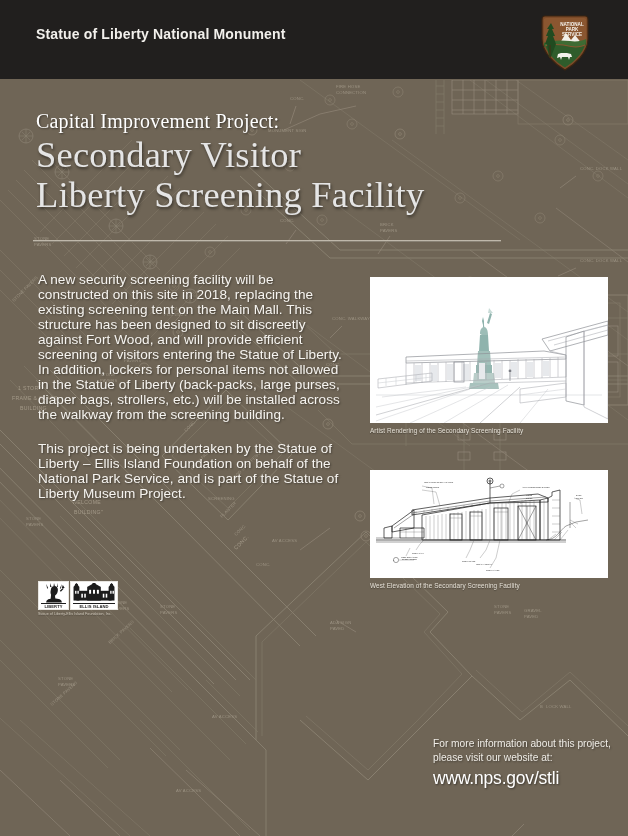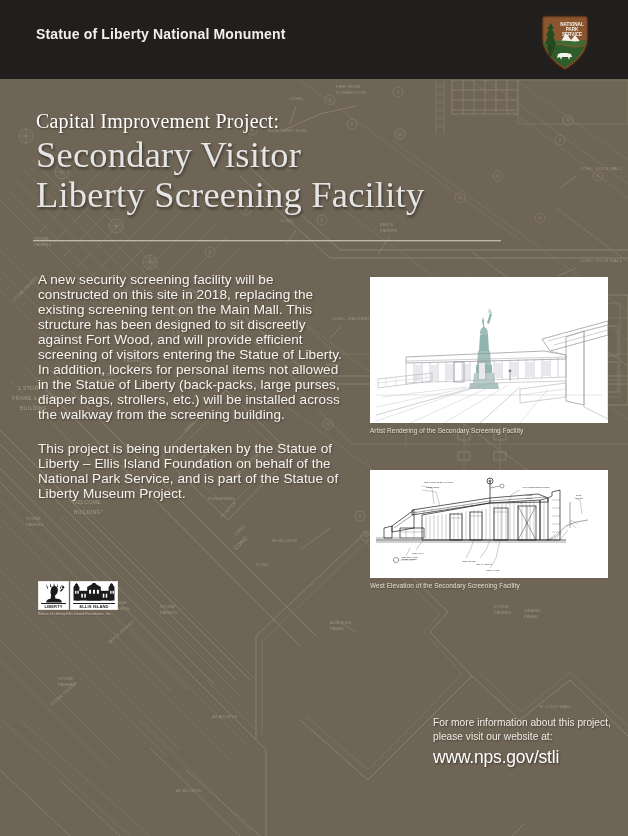--- a/index.html
+++ b/index.html
@@ -115,21 +115,21 @@
     font-size:6.4px; color:#e6e1d7;
     letter-spacing:.1px; white-space:nowrap;
     text-shadow:0 1px 1px rgba(0,0,0,.35);
   }
   #panel-rendering { left:370px; top:277px; width:238px; }
   #panel-rendering .frame { height:146px; }
   #panel-elevation { left:370px; top:470px; width:238px; }
   #panel-elevation .frame { height:108px; }
 
   
-  #website { position:absolute; left:433px; top:716px; width:180px; z-index:4; }
+  #website { position:absolute; left:433px; top:737px; width:180px; z-index:4; }
   #website-blurb {
     font-size:10.2px; line-height:13.5px; color:#efece6;
     text-shadow:1px 1px 2px rgba(0,0,0,.4);
   }
   #website-url {
     margin-top:4px;
     font-size:17.5px; font-weight:normal; color:#ffffff;
     letter-spacing:-.2px;
     text-shadow:1px 1px 2px rgba(0,0,0,.45);
   }

